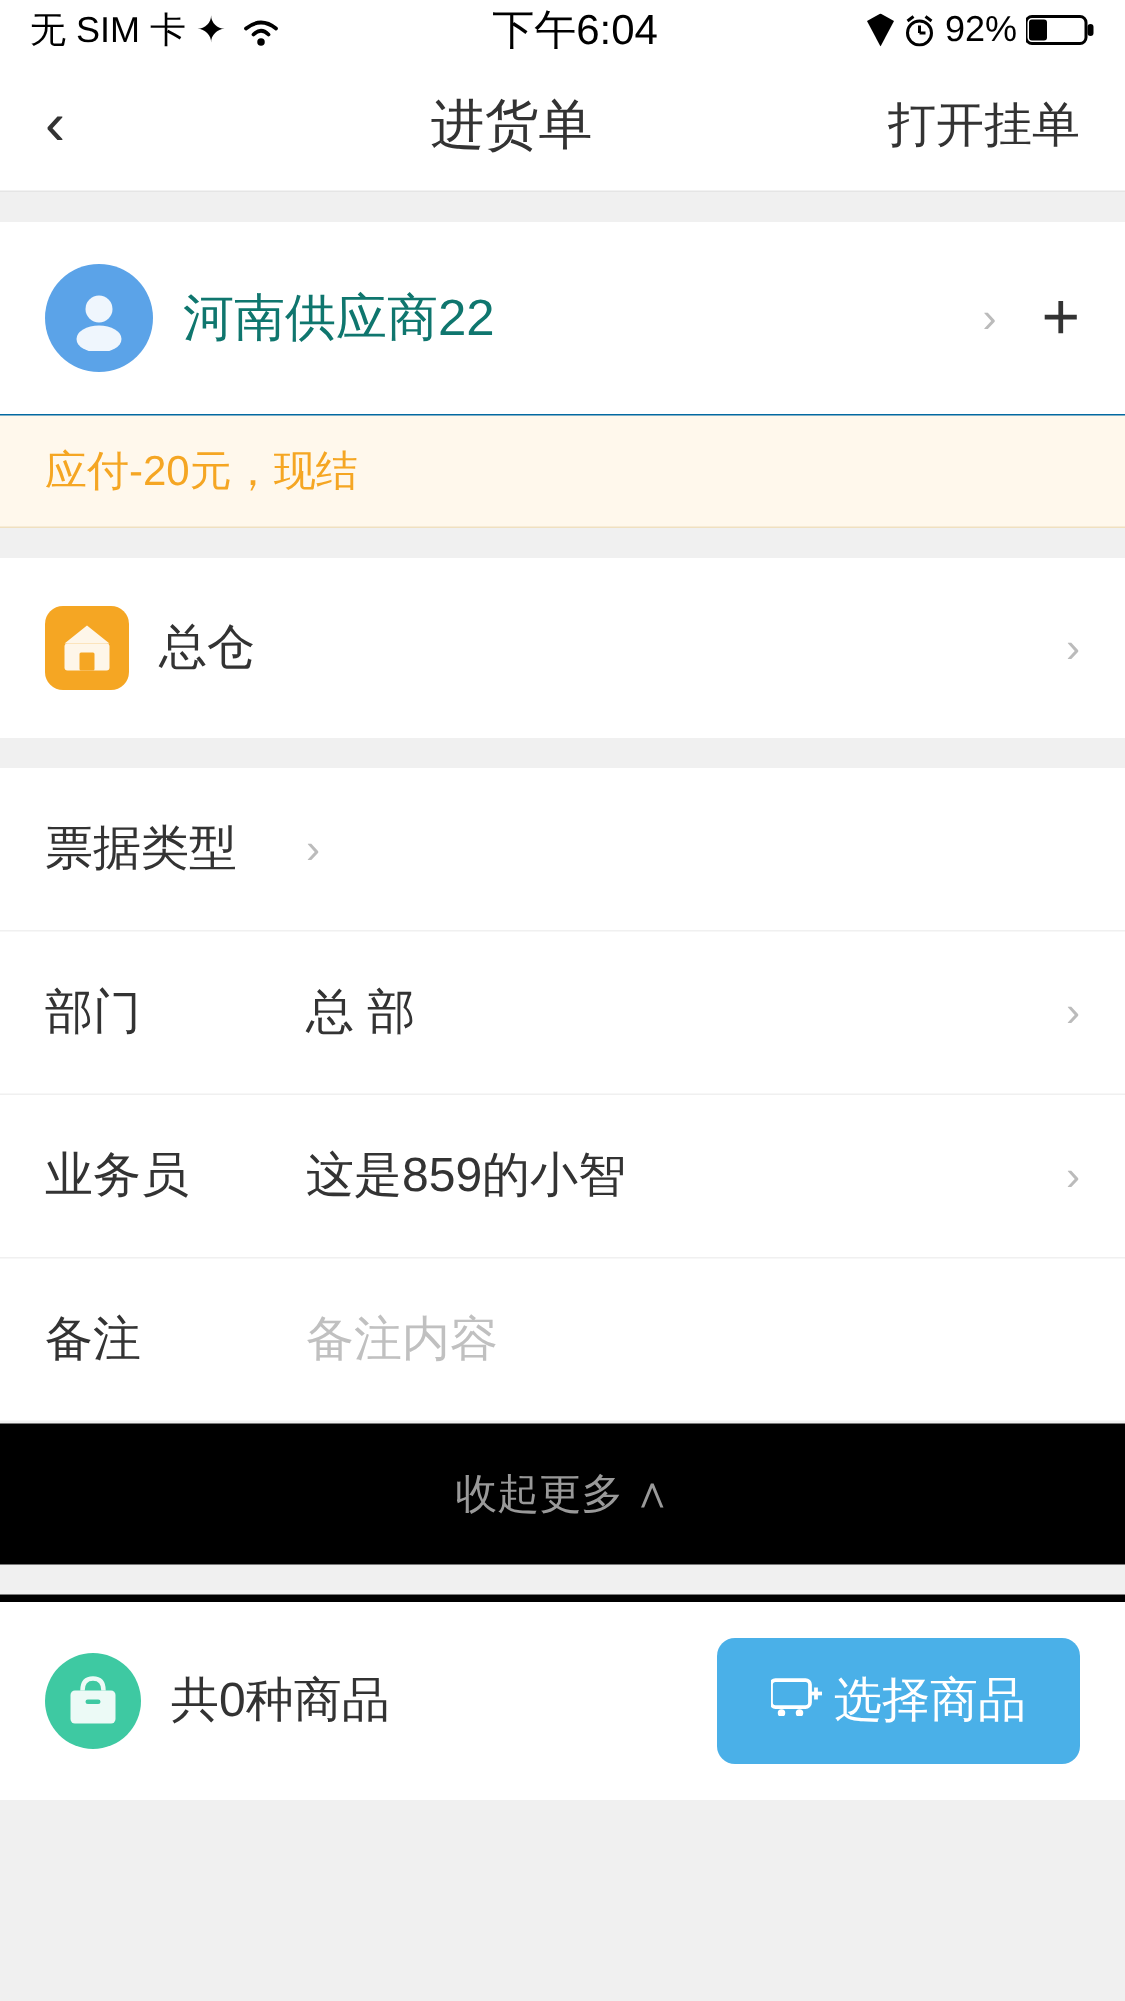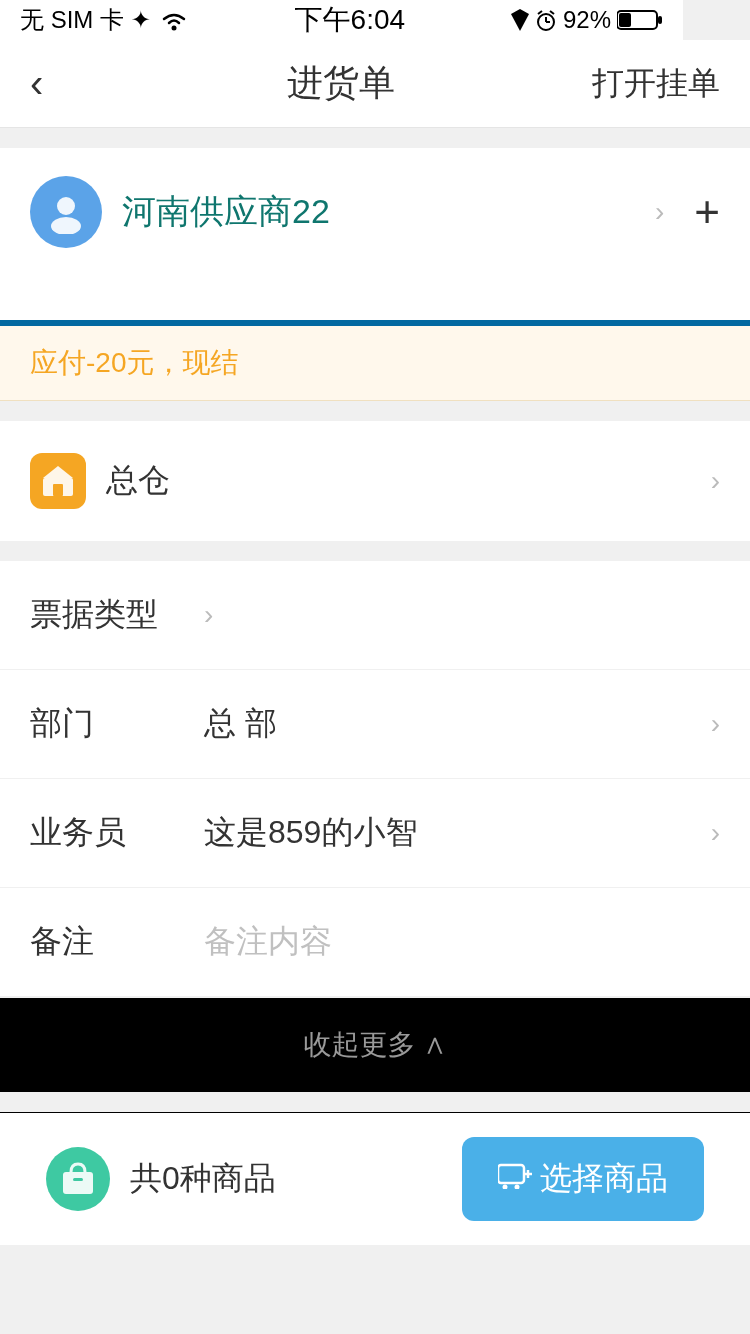--- a/index.html
+++ b/index.html
@@ -7,21 +7,21 @@
     body {
       width: 750px;
       min-height: 1334px;
       font-family: -apple-system, "PingFang SC", "Helvetica Neue", sans-serif;
       background: #f0f0f0;
       font-size: 32px;
     }
 
     
     .status-bar {
-      width: 683px;
+      width: 750px;
       height: 40px;
       background: #fff;
       display: flex;
       align-items: center;
       justify-content: space-between;
       padding: 0 20px;
       font-size: 24px;
       color: #000;
       text-align: center;
     }
@@ -98,23 +98,22 @@
     }
     .chevron-icon { color: #bbb; font-size: 28px; }
     .add-icon { color: #333; font-size: 44px; font-weight: 200; line-height: 1; }
 
     
     .notice-bar {
       background: #fff8ec;
       padding: 18px 30px;
       font-size: 28px;
       color: #f5a623;
-      border-top: 6px solid #0369a1;
+      border-top: 1px solid #0369a1;
       border-bottom: 1px solid #f0e0c0;
-      margin-top: 44px;
     }
 
     
     .form-section {
       background: #fff;
       margin-top: 20px;
     }
     .form-row {
       display: flex;
       align-items: center;
@@ -195,24 +194,24 @@
     .collapse-text {
       font-size: 28px;
       color: #999;
     }
 
     
     .bottom-bar {
       background: #fff;
       display: flex;
       align-items: center;
-      padding: 24px 46px;
+      padding: 24px 30px;
       margin-top: 20px;
       min-height: 100px;
-      border-top: 1px solid #000000;
+      border-top: 5px solid #000000;
     }
     .product-icon {
       width: 64px;
       height: 64px;
       border-radius: 50%;
       background: #3ec9a2;
       display: flex;
       align-items: center;
       justify-content: center;
       margin-right: 20px;
@@ -227,21 +226,20 @@
       background: #4ab0e8;
       color: #fff;
       font-size: 32px;
       border-radius: 12px;
       padding: 20px 36px;
       display: flex;
       align-items: center;
       gap: 8px;
       cursor: pointer;
       border: none;
-      font-family: Liberation Mono, monospace;
     }
     .select-btn-icon {
       font-size: 30px;
     }
 
     
     .page-bg {
       min-height: 1334px;
       background: #f0f0f0;
     }

